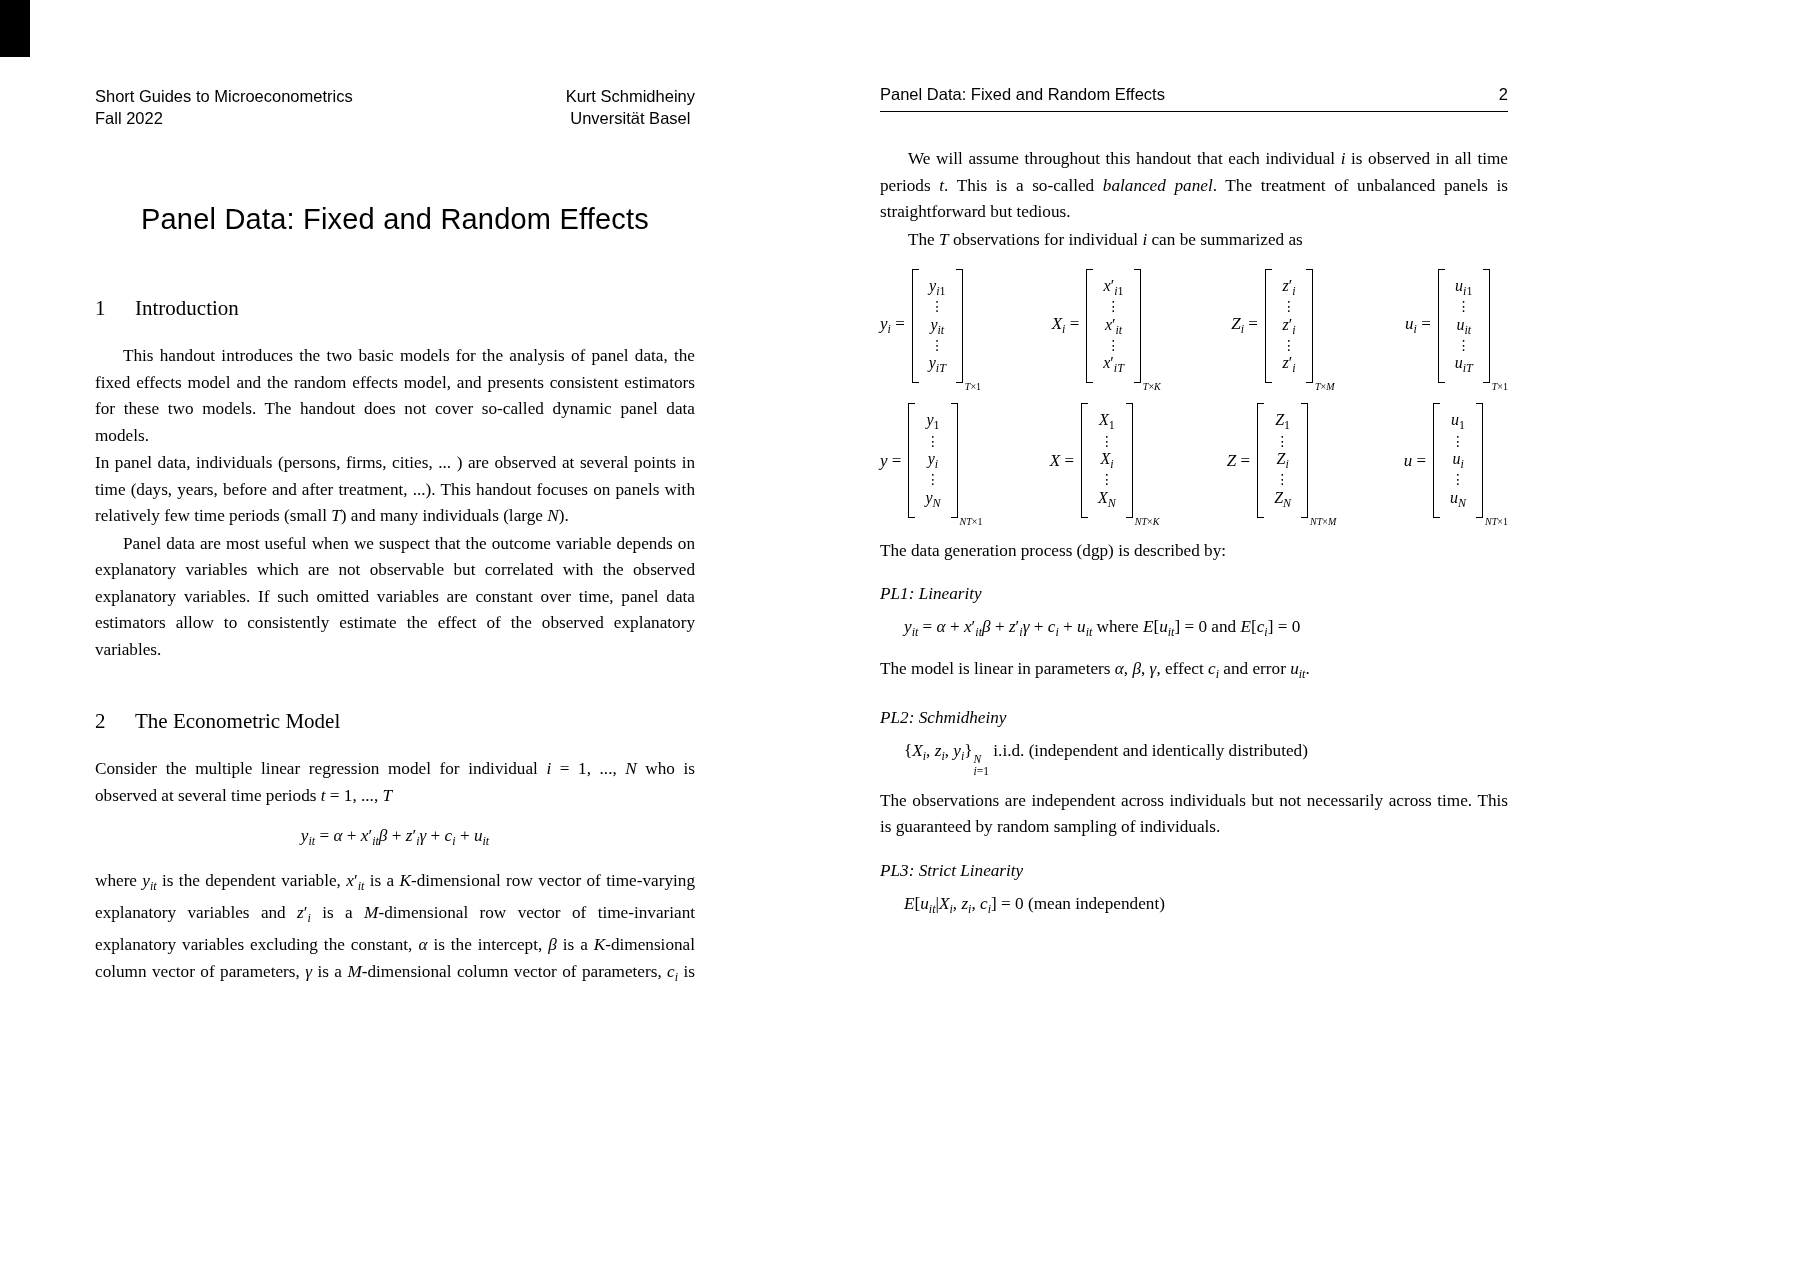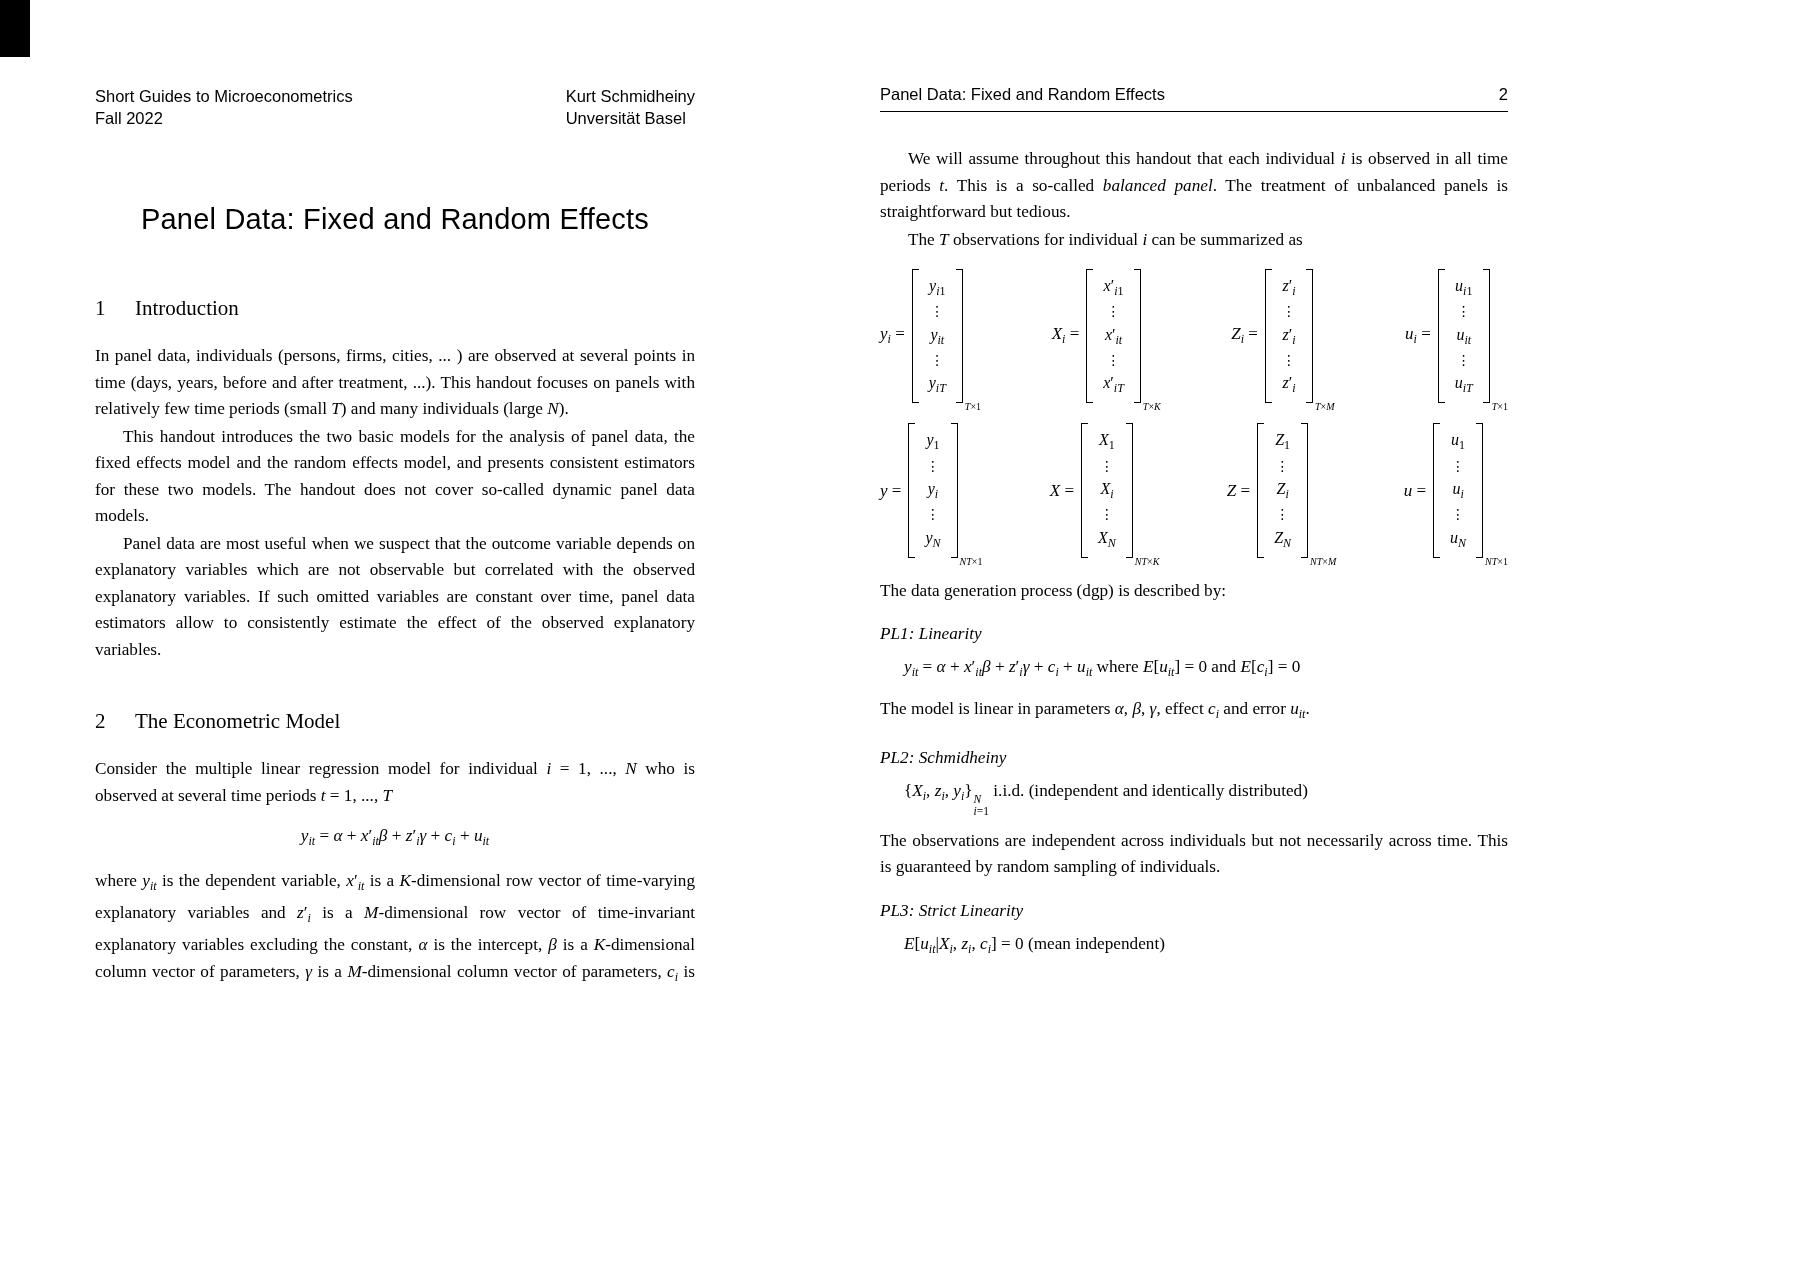--- a/index.html
+++ b/index.html
@@ -9,21 +9,21 @@
 
   
   .page{position:absolute;top:85px;}
   .page-left{left:95px;width:600px;}
   .page-right{left:880px;width:628px;}
 
   
   .run-head{display:flex;justify-content:space-between;font-family:"Liberation Sans",sans-serif;
             font-size:16.5px;line-height:22px;}
   .run-head .rh-col{display:flex;flex-direction:column;}
-  .run-head .rh-right{text-align:left;}
+  .run-head .rh-right{text-align:center;}
   .p2-head{display:flex;justify-content:space-between;align-items:flex-end;
            font-family:"Liberation Sans",sans-serif;font-size:16.5px;
            border-bottom:1.6px solid #000;padding-bottom:7px;}
 
   
   .doc-title{font-family:"Liberation Sans",sans-serif;font-weight:normal;font-size:29px;
              text-align:center;margin:74px 0 0 0;letter-spacing:.2px;}
   .sec-head{font-size:21px;font-weight:normal;margin:60px 0 22px 0;}
   .sec-head .sec-num{display:inline-block;min-width:22px;margin-right:18px;}
 
@@ -35,21 +35,21 @@
   .pl-formula{font-size:17.2px;margin:0 0 10px 24px;line-height:26px;}
   .footer-note{position:absolute;left:0;top:990px;font-size:11px;}
 
   
   .matrix-row{display:flex;justify-content:space-between;align-items:center;margin:16px 0 20px 0;}
   .mterm{display:inline-flex;align-items:center;}
   .mlhs{font-size:17px;margin-right:7px;white-space:nowrap;}
   .mat{display:inline-flex;align-items:stretch;}
   .bl{width:6px;border-left:1.6px solid #000;border-top:1.6px solid #000;border-bottom:1.6px solid #000;}
   .br{width:6px;border-right:1.6px solid #000;border-top:1.6px solid #000;border-bottom:1.6px solid #000;}
-  .mcol{display:flex;flex-direction:column;align-items:center;padding:7px 10px;gap:5px;font-size:16px;}
+  .mcol{display:flex;flex-direction:column;align-items:center;padding:7px 10px;font-size:16px;}
   .mentry{line-height:1.25;white-space:nowrap;}
   .vd{font-family:"DejaVu Sans",sans-serif;font-size:14px;line-height:1.1;}
   .mdim{align-self:flex-end;font-size:10px;margin-left:2px;transform:translateY(9px);white-space:nowrap;}
 
   
   .ss{display:inline-flex;flex-direction:column;align-items:flex-start;vertical-align:-7px;
       font-size:11.5px;line-height:1.1;margin-left:1px;}
   sub,sup{font-size:12px;}
 </style>
 </head>
@@ -68,22 +68,22 @@
         <span>Kurt Schmidheiny</span>
         <span>Unversität Basel</span>
       </div>
     </div>
 
     <h1 class="doc-title">Panel Data: Fixed and Random Effects</h1>
 
     <h2 class="sec-head">
       <span class="sec-num">1</span><span>Introduction</span>
     </h2>
+    <p class="para indent">This handout introduces the two basic models for the analysis of panel data, the fixed effects model and the random effects model, and presents consistent estimators for these two models. The handout does not cover so-called dynamic panel data models.</p>
     <p class="para">In panel data, individuals (persons, firms, cities, ... )  are observed at several points in time (days, years, before and after treatment, ...). This handout focuses on panels with relatively few time periods (small <i>T</i>) and many individuals (large <i>N</i>).</p>
-    <p class="para indent">This handout introduces the two basic models for the analysis of panel data, the fixed effects model and the random effects model, and presents consistent estimators for these two models. The handout does not cover so-called dynamic panel data models.</p>
     <p class="para indent">Panel data are most useful when we suspect that the outcome variable depends on explanatory variables which are not observable but correlated with the observed explanatory variables. If such omitted variables are constant over time, panel data estimators allow to consistently estimate the effect of the observed explanatory variables.</p>
 
     <h2 class="sec-head" style="margin-top:46px;">
       <span class="sec-num">2</span><span>The Econometric Model</span>
     </h2>
     <p class="para">Consider the multiple linear regression model for individual <i>i</i> = 1, ..., <i>N</i> who is observed at several time periods <i>t</i> = 1, ..., <i>T</i></p>
     <div class="equation"><i>y</i><sub><i>it</i></sub> = <i>α</i> + <i>x</i>′<sub><i>it</i></sub><i>β</i> + <i>z</i>′<sub><i>i</i></sub><i>γ</i> + <i>c</i><sub><i>i</i></sub> + <i>u</i><sub><i>it</i></sub></div>
     <p class="para">where <i>y</i><sub><i>it</i></sub> is the dependent variable, <i>x</i>′<sub><i>it</i></sub> is a <i>K</i>-dimensional row vector of time-varying explanatory variables and <i>z</i>′<sub><i>i</i></sub> is a <i>M</i>-dimensional row vector of time-invariant explanatory variables excluding the constant, <i>α</i> is the intercept, <i>β</i> is a <i>K</i>-dimensional column vector of parameters, <i>γ</i> is a <i>M</i>-dimensional column vector of parameters, <i>c</i><sub><i>i</i></sub> is an <i>individual-specific effect</i> and <i>u</i><sub><i>it</i></sub> is an <i>idiosyncratic</i> error term.</p>
 
     <div class="footer-note">Version: 10-11-2015, 16:11</div>

